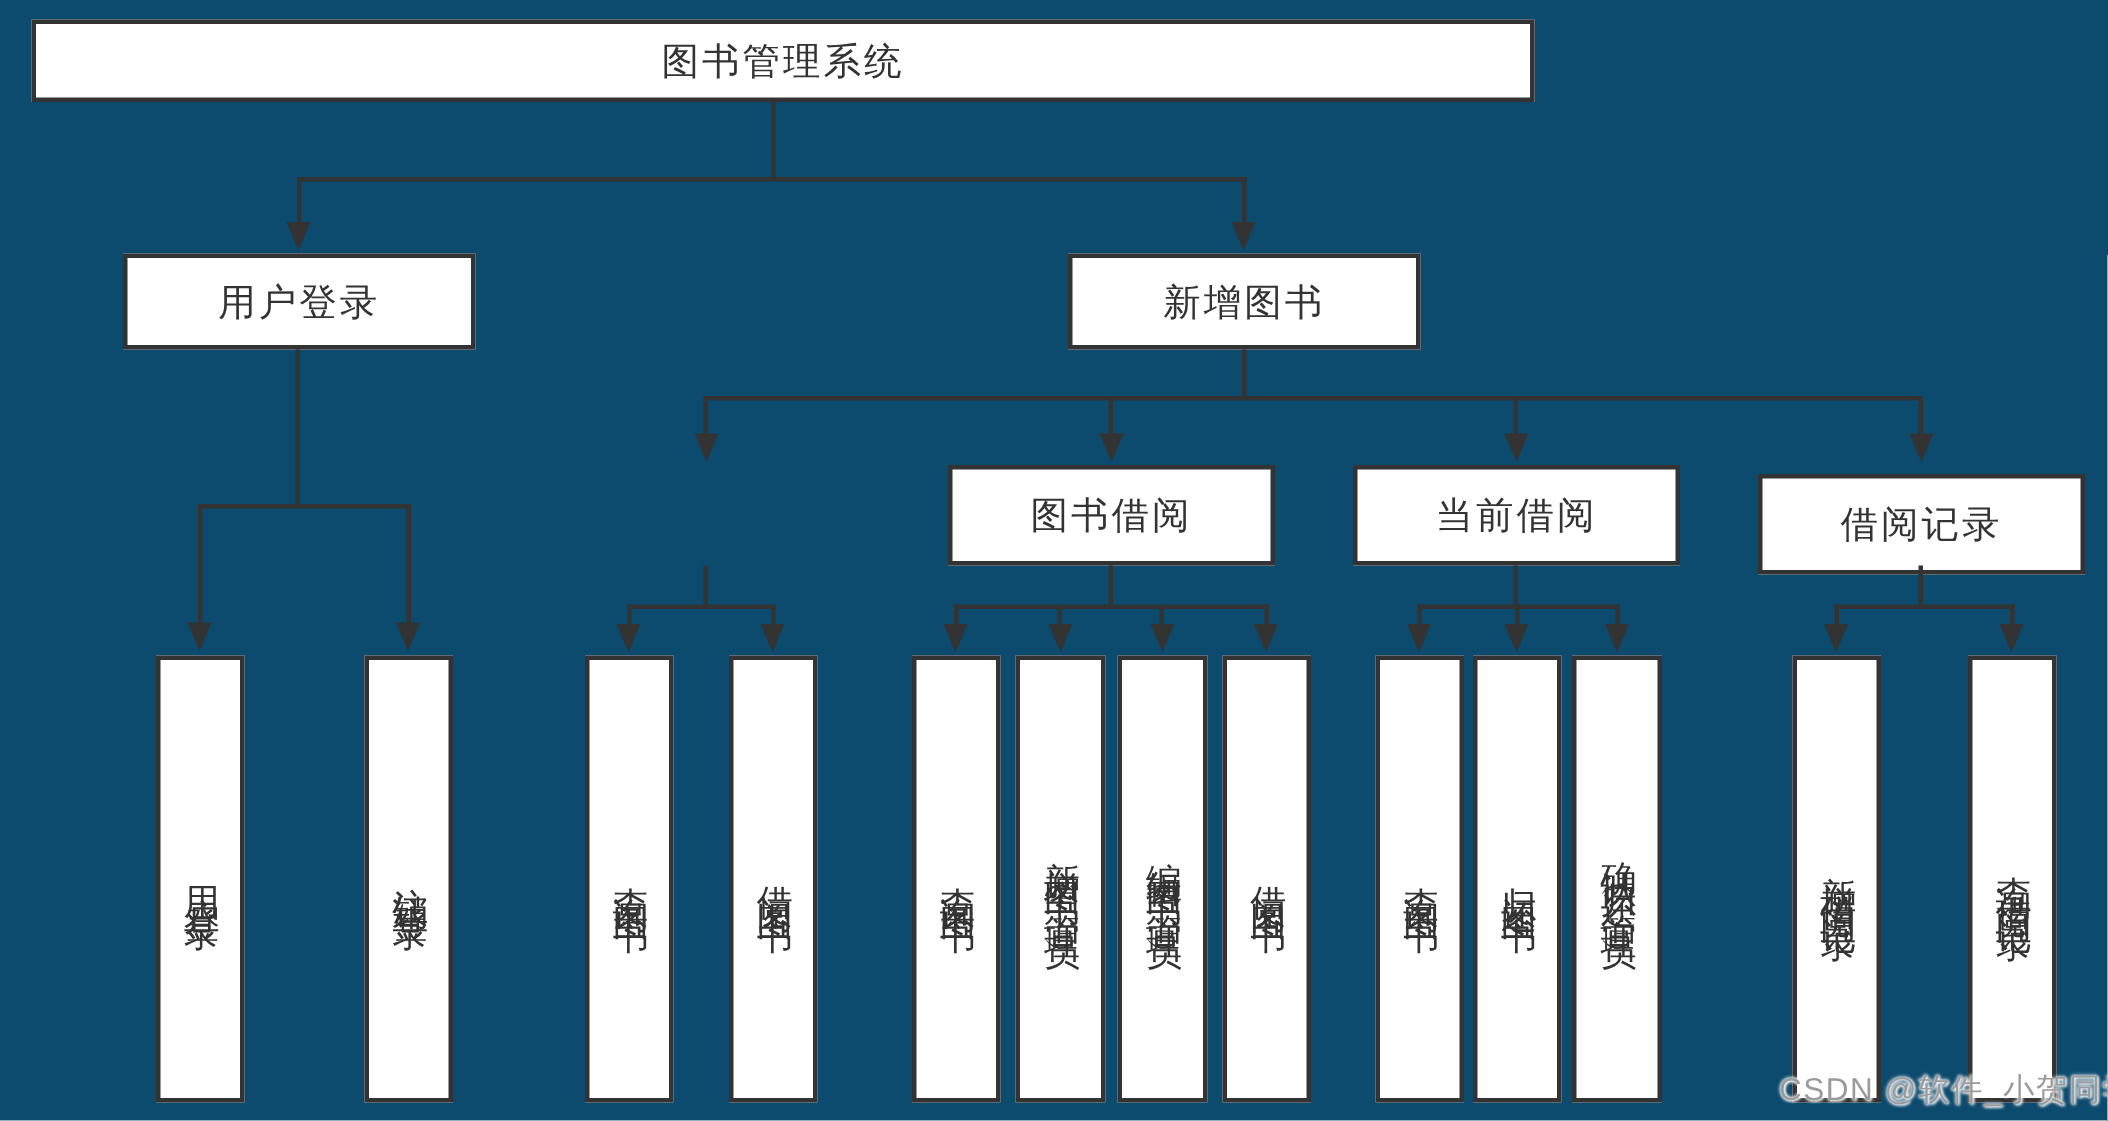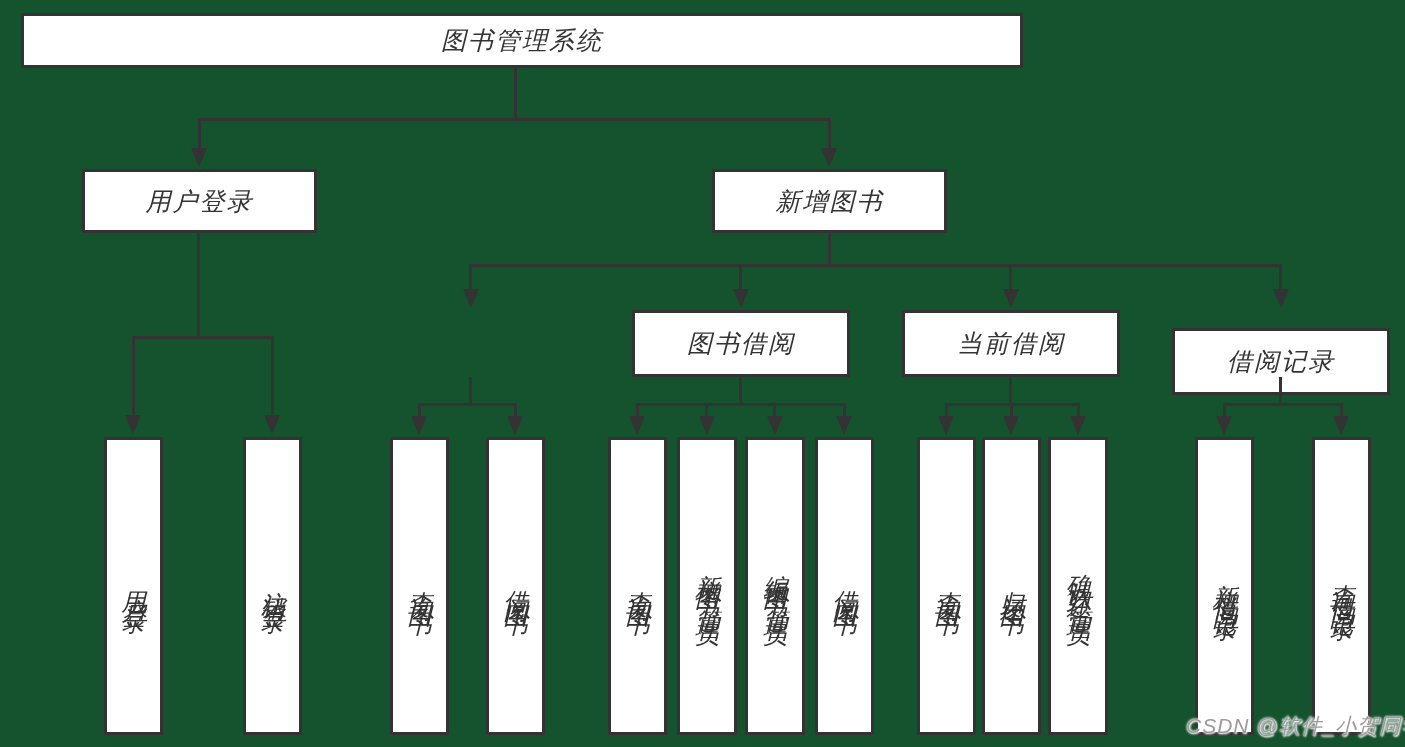--- a/index.html
+++ b/index.html
@@ -1,18 +1,18 @@
 <!DOCTYPE html>
 <html><head>
 <meta charset="utf-8">
 <style>
   html,body{margin:0;padding:0;background:#ffffff;}
   .canvas{
-    position:relative;width:1405px;height:747px;background:#14532d;
-    font-family:"Liberation Sans","DejaVu Sans",sans-serif;color:#333333;overflow:hidden;font-style:italic;
+    position:relative;width:1405px;height:747px;background:#0c4a6e;
+    font-family:"Liberation Sans","DejaVu Sans",sans-serif;color:#333333;overflow:hidden;
   }
   .box{
     position:absolute;box-sizing:border-box;border:3px solid #333333;background:#ffffff;
     display:flex;align-items:center;justify-content:center;
     font-size:25px;letter-spacing:2px;white-space:nowrap;
   }
   .vbox{
     position:absolute;box-sizing:border-box;border:3px solid #333333;background:#ffffff;
     display:flex;align-items:center;justify-content:center;
     font-size:24px;line-height:1;
@@ -61,21 +61,21 @@
   <div class="ah" style="left:463px;top:289px;"></div>
   <div class="vl" style="left:739px;top:264px;height:26px;"></div>
   <div class="ah" style="left:733px;top:289px;"></div>
   <div class="vl" style="left:1009px;top:264px;height:26px;"></div>
   <div class="ah" style="left:1003px;top:289px;"></div>
   <div class="vl" style="left:1279px;top:264px;height:26px;"></div>
   <div class="ah" style="left:1273px;top:289px;"></div>
 
   <div class="box" style="left:902px;top:310px;width:218px;height:67px;">当前借阅</div>
   <div class="box" style="left:632px;top:310px;width:218px;height:67px;">图书借阅</div>
-  <div class="box" style="left:1172px;top:328px;width:218px;height:67px;">借阅记录</div>
+  <div class="box" style="left:1172px;top:316px;width:218px;height:67px;">借阅记录</div>
 
   <div class="vl" style="left:469px;top:377px;height:26px;"></div>
   <div class="hl" style="left:418px;top:403px;width:99px;"></div>
   <div class="vl" style="left:418px;top:403px;height:14px;"></div>
   <div class="ah" style="left:411px;top:416px;"></div>
   <div class="vl" style="left:514px;top:403px;height:14px;"></div>
   <div class="ah" style="left:507px;top:416px;"></div>
 
   <div class="vl" style="left:739px;top:377px;height:26px;"></div>
   <div class="hl" style="left:636px;top:403px;width:210px;"></div>

